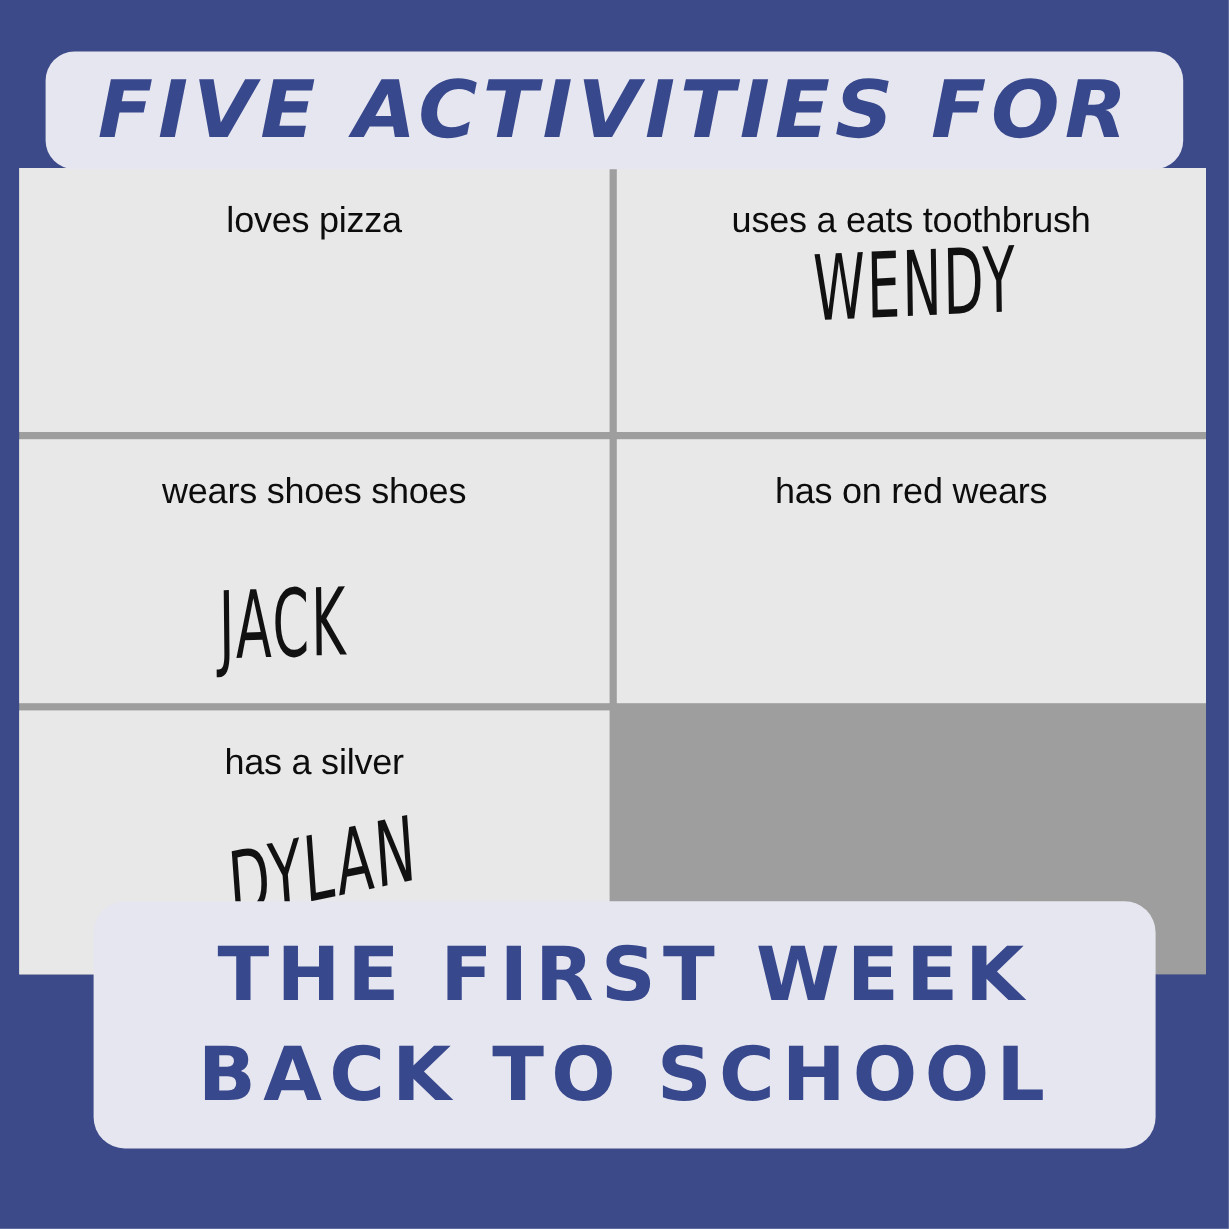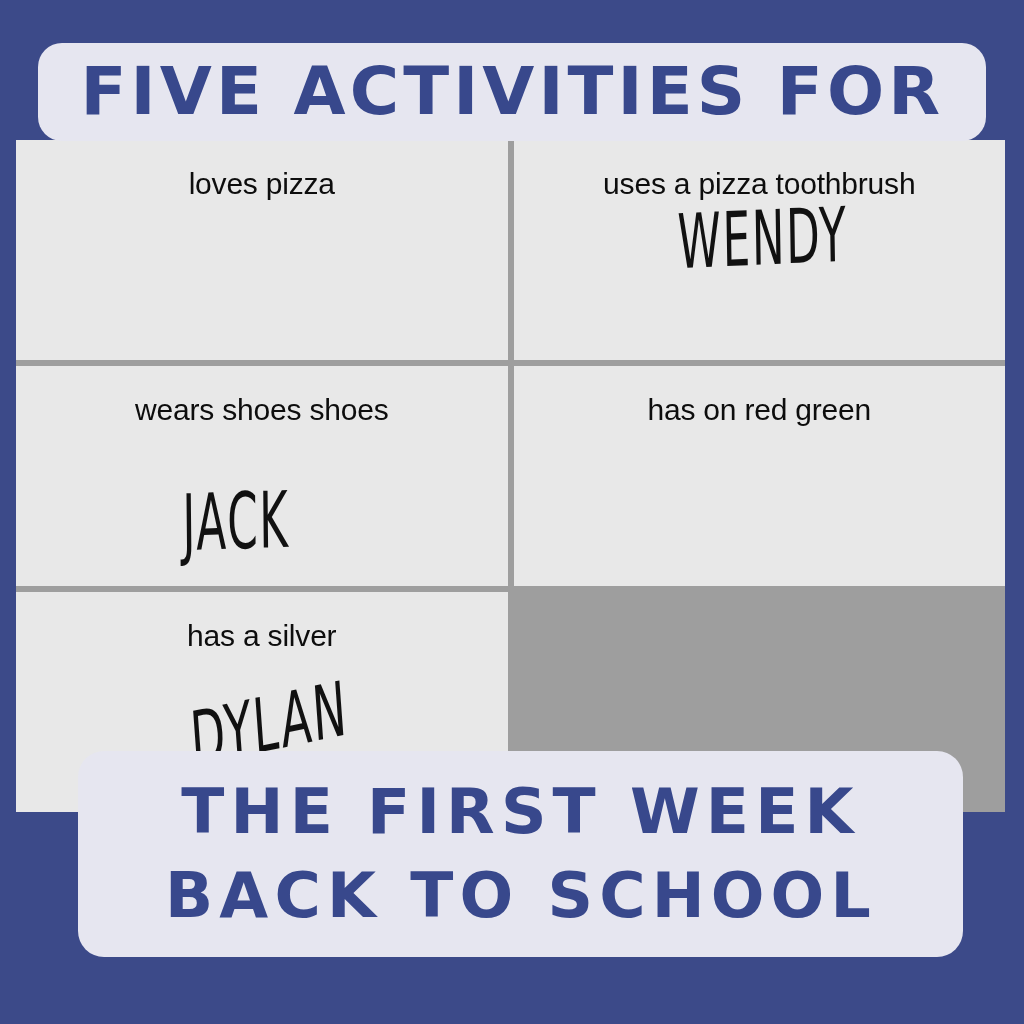--- a/index.html
+++ b/index.html
@@ -98,20 +98,21 @@
     justify-content: center;
     z-index: 5;
   }
 
   #top-banner {
     left: 38px;
     top: 43px;
     width: 948px;
     height: 98px;
     border-radius: 24px;
+    font-style: italic;
   }
 
   #bottom-banner {
     left: 78px;
     top: 751px;
     width: 885px;
     height: 206px;
     border-radius: 26px;
   }
 
@@ -146,32 +147,32 @@
 <div id="poster">
 
   <div id="bingo-grid">
 
     <div class="bingo-cell">
       <div class="cell-prompt">loves pizza</div>
 
     </div>
 
     <div class="bingo-cell">
-      <div class="cell-prompt">uses a pizza toothbrush</div>
+      <div class="cell-prompt">uses a eats toothbrush</div>
       <div class="cell-name name-wendy">WENDY</div>
     </div>
 
     <div class="bingo-cell">
       <div class="cell-prompt">wears shoes shoes</div>
       <div class="cell-name name-jack">JACK</div>
     </div>
 
 
     <div class="bingo-cell">
-      <div class="cell-prompt">has on red green</div>
+      <div class="cell-prompt">has on red wears</div>
 
     </div>
 
     <div class="bingo-cell">
       <div class="cell-prompt">has a silver</div>
       <div class="cell-name name-dylan">DYLAN</div>
     </div>
 
   </div>
 

